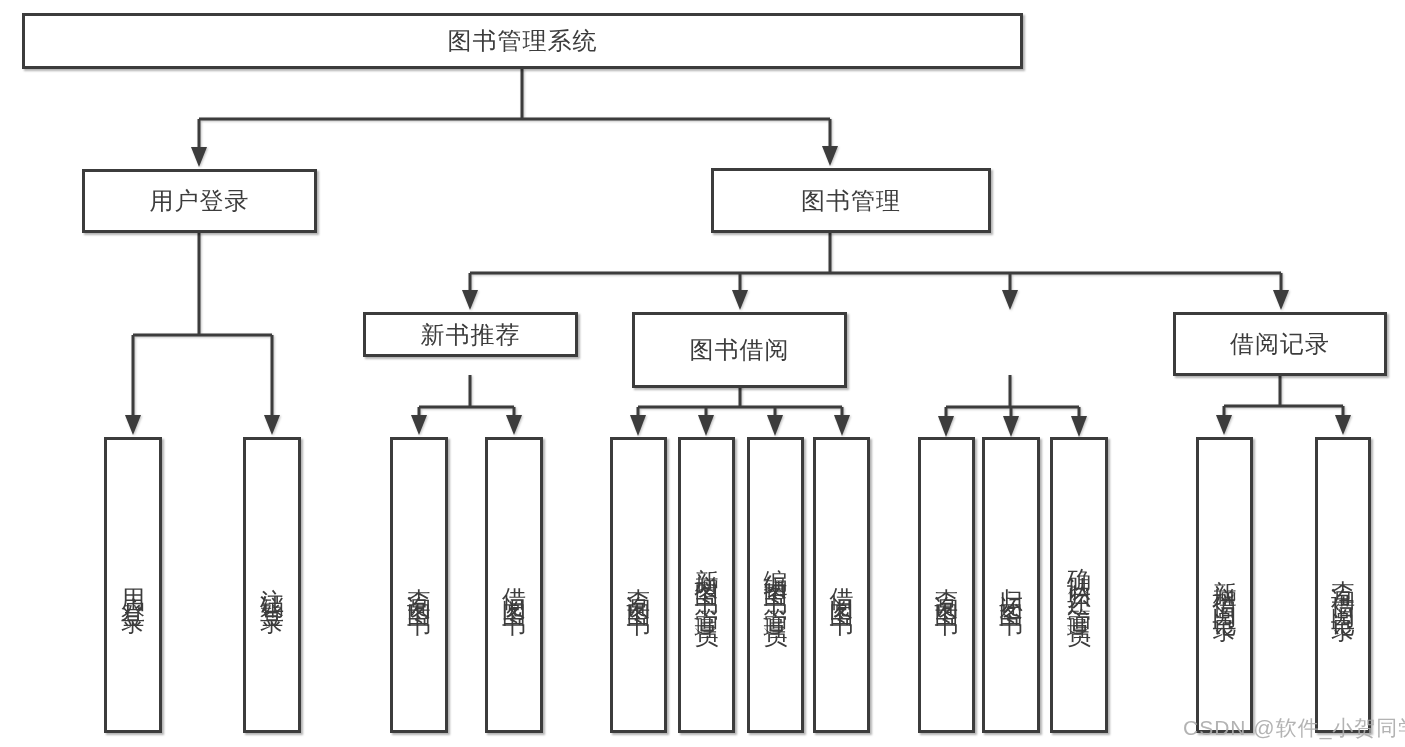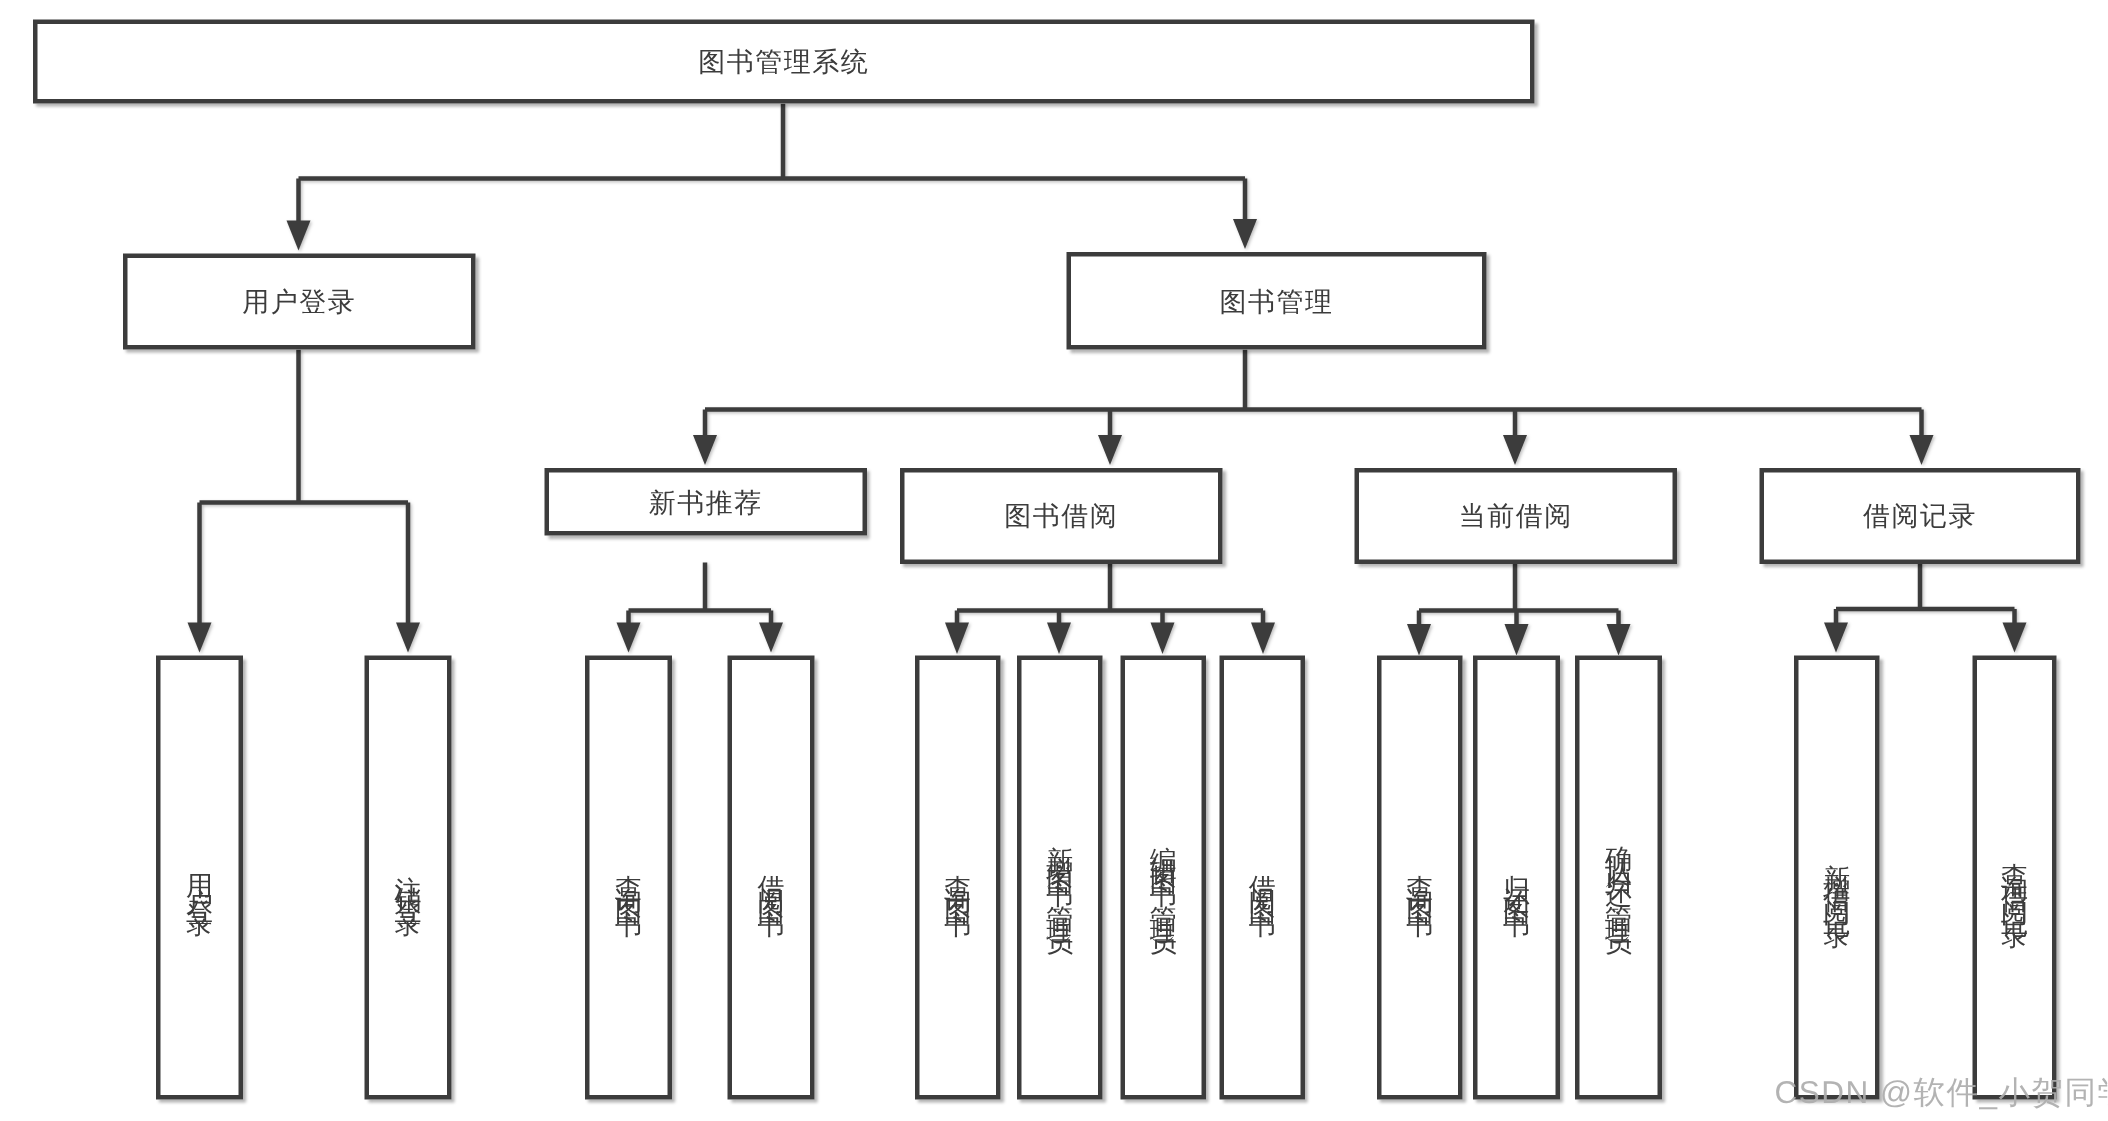--- a/index.html
+++ b/index.html
@@ -8,21 +8,21 @@
     font-family:"Liberation Sans","DejaVu Sans",sans-serif;color:#3c3c3c;
   }
   #wires{position:absolute;left:0;top:0;width:1405px;height:747px;
     filter:drop-shadow(1px 1px 1px rgba(0,0,0,0.25));}
   #wires line{stroke:#3c3c3c;stroke-width:3;}
   #wires polygon{fill:#3c3c3c;}
   .node{
     position:absolute;box-sizing:border-box;background:#ffffff;
     border:3px solid #3c3c3c;display:flex;align-items:center;justify-content:center;
     box-shadow:2px 2px 2px rgba(0,0,0,0.30);
-    font-size:18px;letter-spacing:1px;white-space:nowrap;
+    font-size:24px;letter-spacing:1px;white-space:nowrap;
   }
   .node.vert{letter-spacing:0;}
   .node.vert span{
     writing-mode:vertical-rl;text-orientation:mixed;
     letter-spacing:8px;line-height:1.0;white-space:nowrap;
   }
   #watermark{
     position:absolute;left:1183px;top:714px;z-index:5;
     font-size:21px;color:rgba(172,172,172,0.92);letter-spacing:1px;white-space:nowrap;
   }
@@ -101,25 +101,22 @@
   <div class="node" style="left:82px;top:169px;width:235px;height:64px">
     <span>用户登录</span>
   </div>
   <div class="node" style="left:711px;top:168px;width:280px;height:65px">
     <span>图书管理</span>
   </div>
 
   <div class="node" style="left:363px;top:312px;width:215px;height:45px">
     <span>新书推荐</span>
   </div>
-  <div class="node" style="left:600px;top:312px;width:215px;height:64px">
+  <div class="node" style="left:632px;top:312px;width:215px;height:76px">
     <span>图书借阅</span>
-  </div>
-  <div class="node" style="left:903px;top:312px;width:215px;height:64px">
-    <span>当前借阅</span>
   </div>
   <div class="node" style="left:1173px;top:312px;width:214px;height:64px">
     <span>借阅记录</span>
   </div>
 
   <div class="node vert" style="left:104px;top:437px;width:58px;height:296px">
     <span>用户登录</span>
   </div>
   <div class="node vert" style="left:243px;top:437px;width:58px;height:296px">
     <span>注销登录</span>

